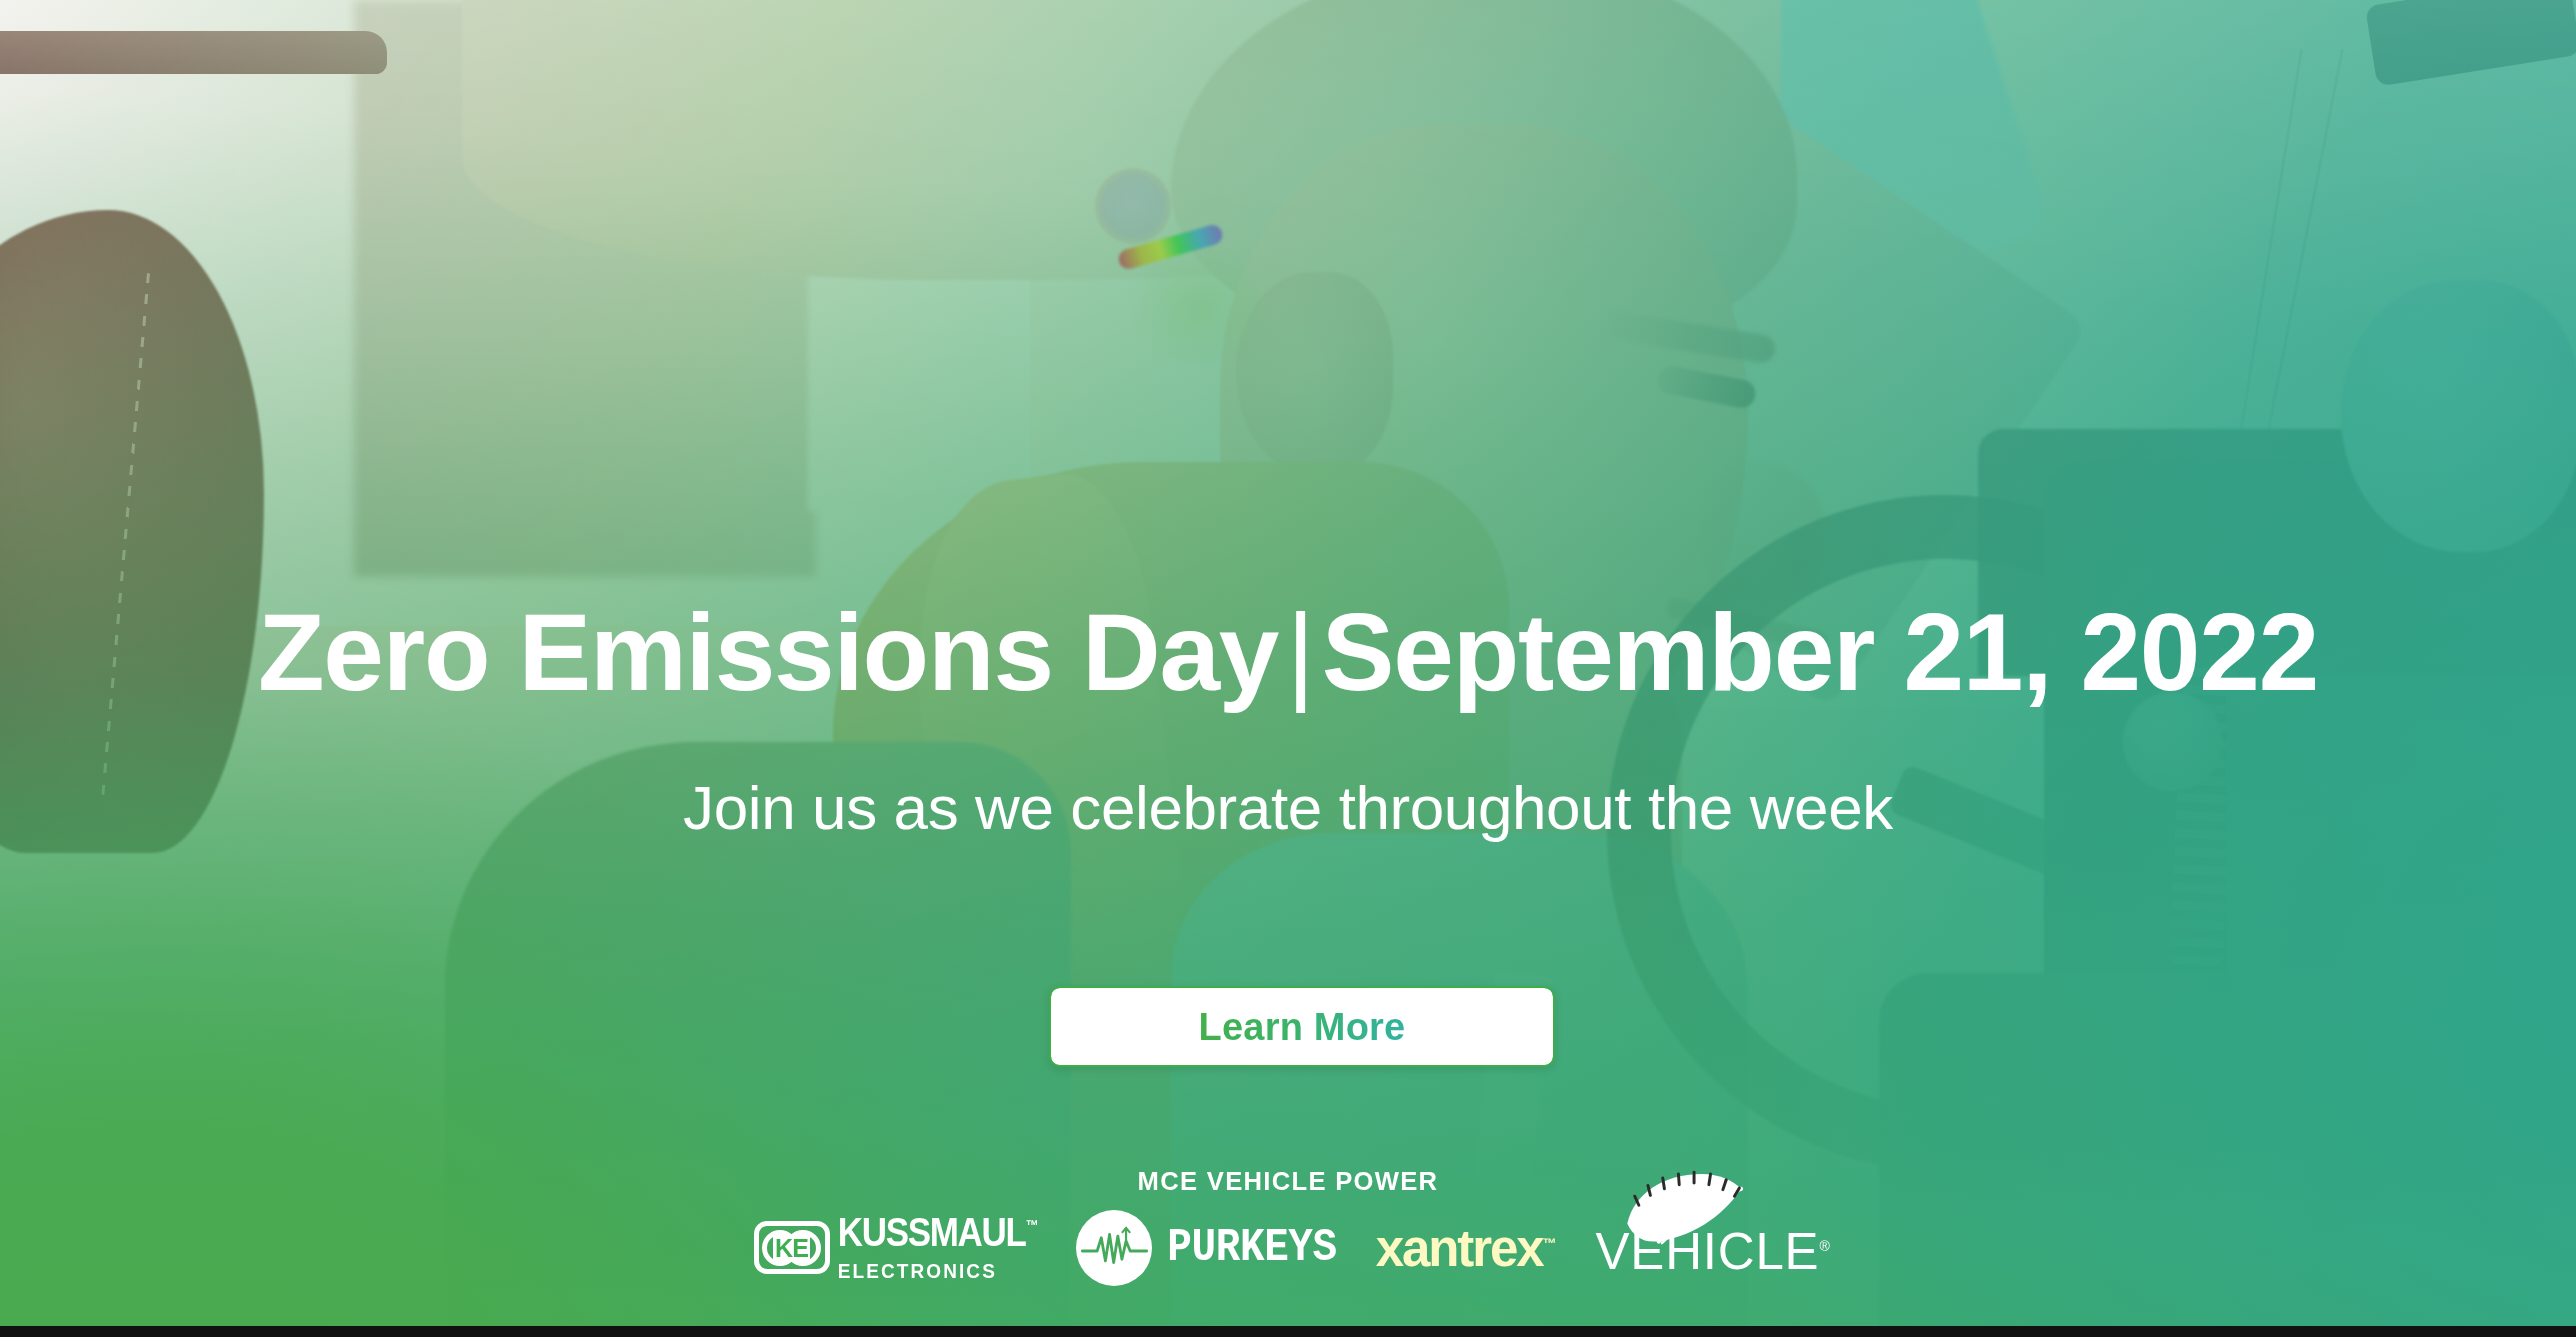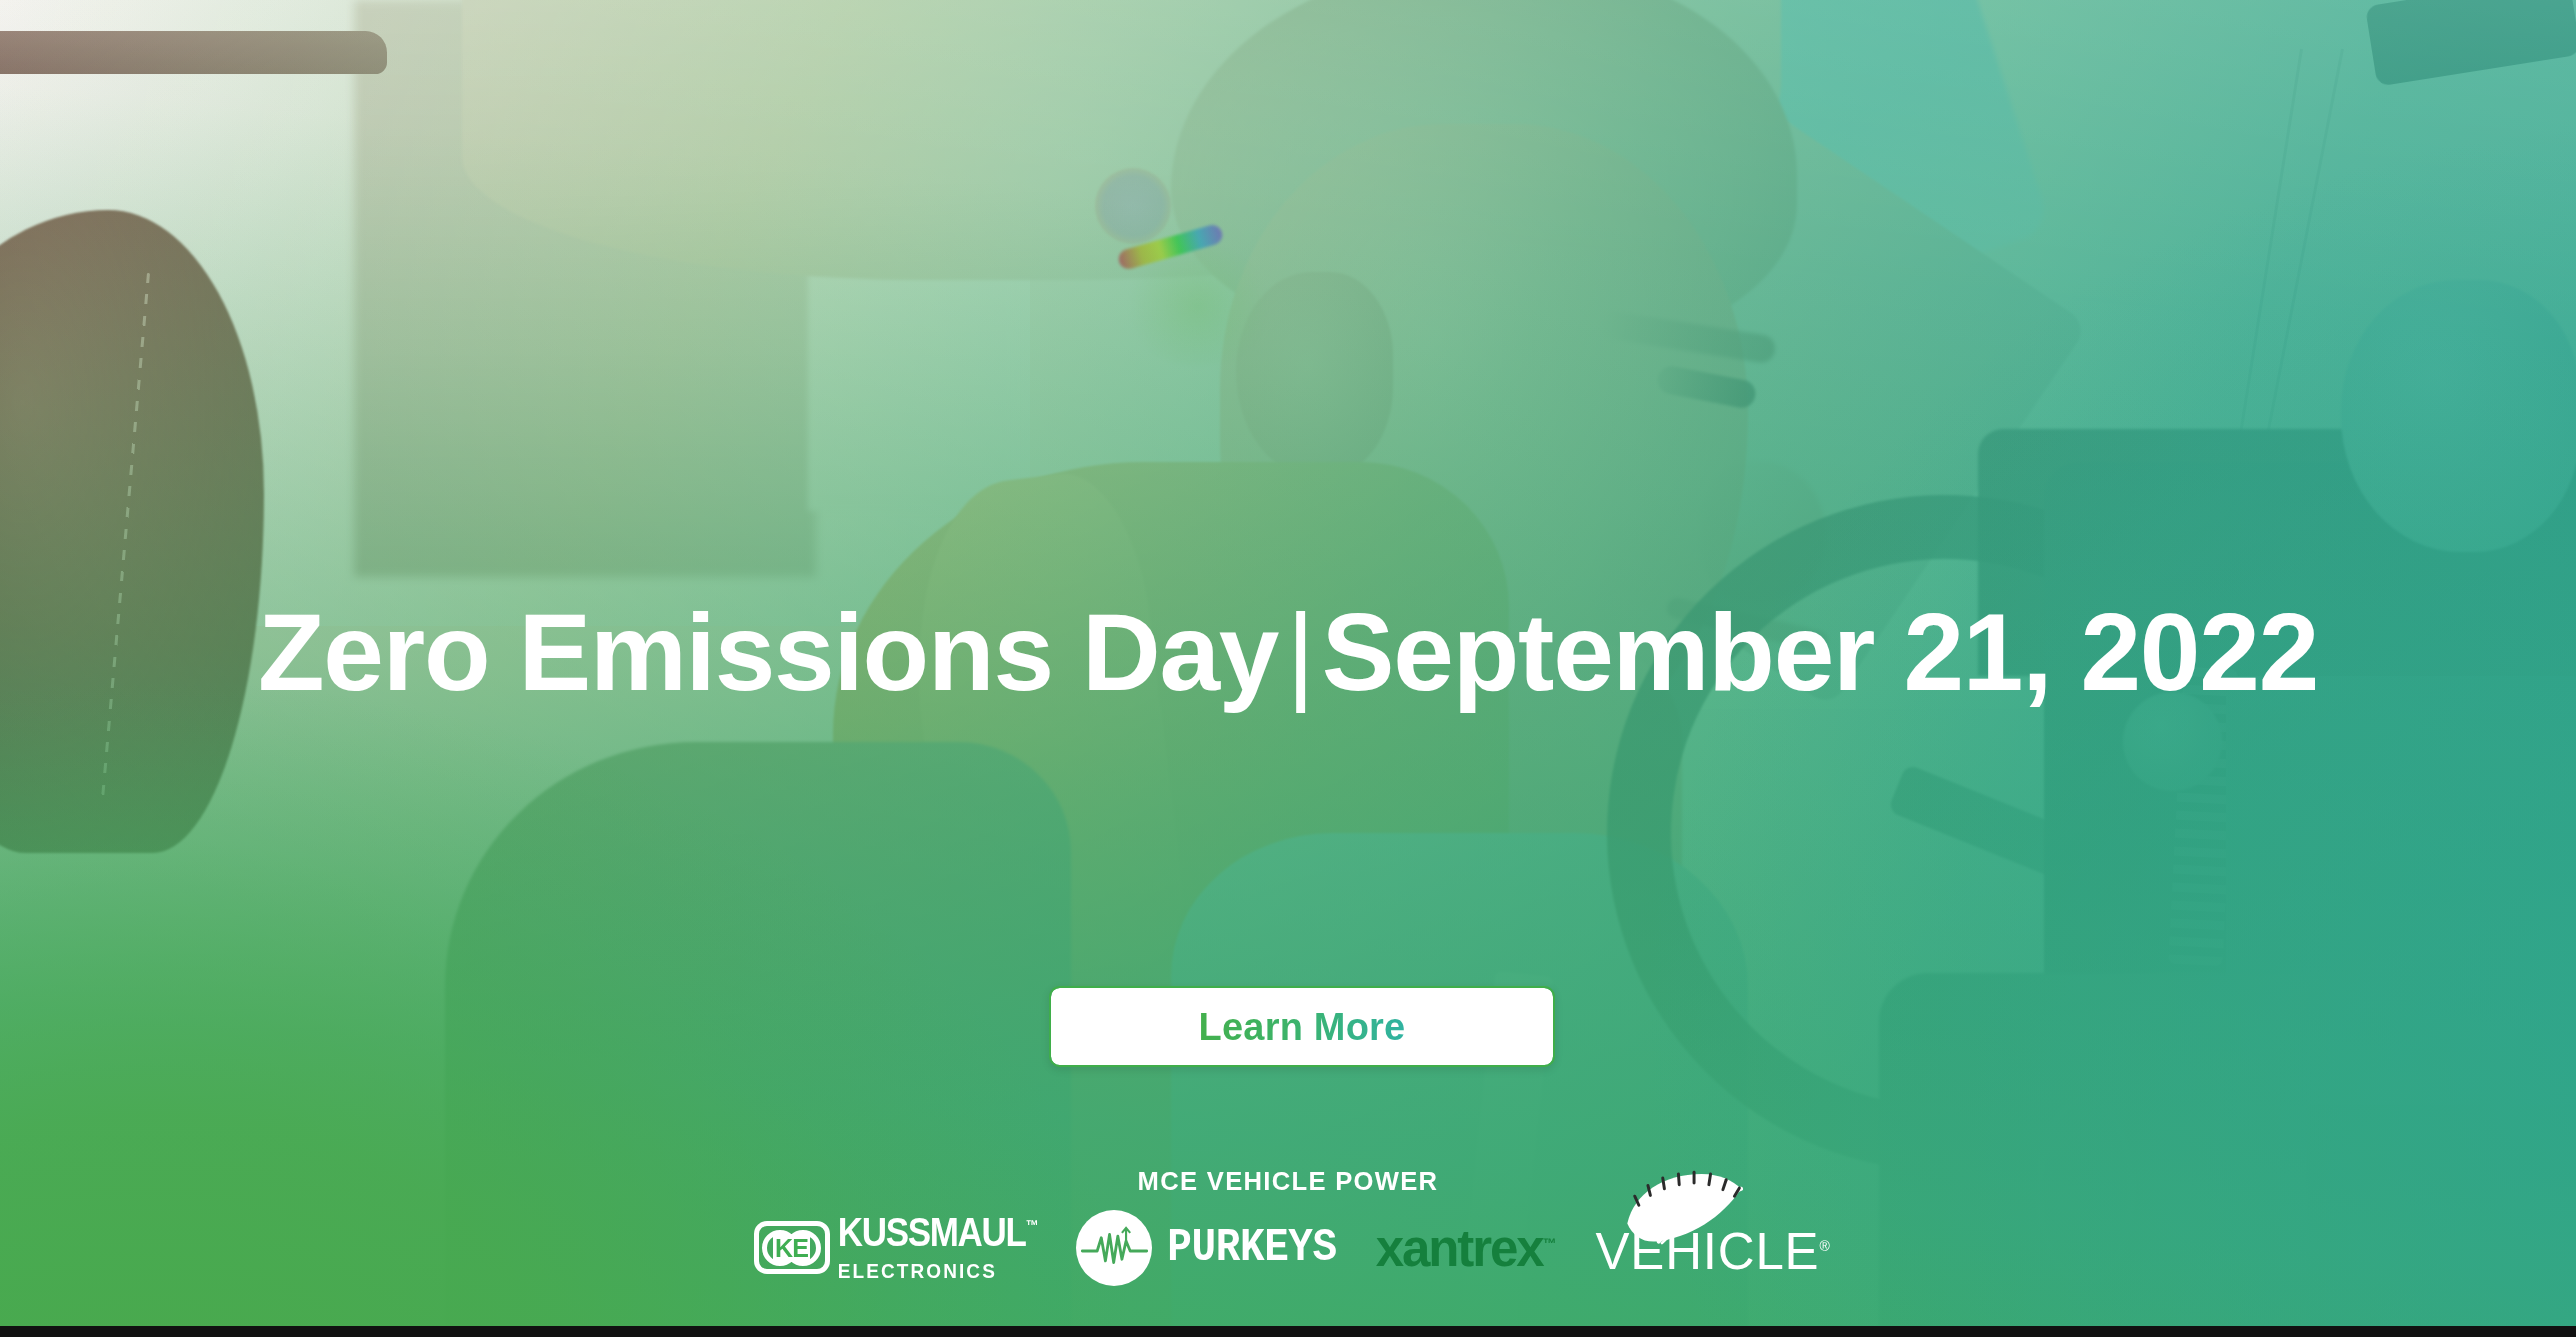--- a/index.html
+++ b/index.html
@@ -352,21 +352,21 @@
     width:76px; height:76px; border-radius:50%; background:#fff;
     display:flex; align-items:center; justify-content:center; position:relative;
   }
   .purk-txt{
     color:#fff; font-size:41px; font-weight:700; letter-spacing:-0.4px;
     transform:scaleY(1.12);
   }
 
   
   .xan-txt{
-    color:#15803d; font-size:51px; font-weight:700; letter-spacing:-2.1px;
+    color:#fef9c3; font-size:51px; font-weight:700; letter-spacing:-2.1px;
     position:relative;
   }
   .xan-txt sup{ font-size:14px; vertical-align:super; letter-spacing:0; }
 
   
   .l-zero{ position:relative; padding-top:6.6px; }
   .zero-leaf{ position:absolute; left:31px; top:-46px; }
   .zero-txt{
     color:#fff; font-size:51px; font-weight:400; letter-spacing:0.8px;
     position:relative; z-index:2;
@@ -431,20 +431,21 @@
 
   <div class="overlay-a"></div>
   <div class="overlay-b"></div>
   <div class="overlay-c"></div>
   <div class="overlay-d"></div>
 
   <div class="content">
 
     <h1 class="headline"><span>Zero Emissions Day</span><span class="pipe">|</span><span>September 21, 2022</span></h1>
 
+    <p class="subhead">Join us as we celebrate throughout the week</p>
 
     <div class="cta-wrap">
       <button class="cta"><span>Learn More</span></button>
     </div>
 
     <div class="partner-label">MCE VEHICLE POWER</div>
 
     <div class="logo-row">
 
       <div class="logo l-kuss">

